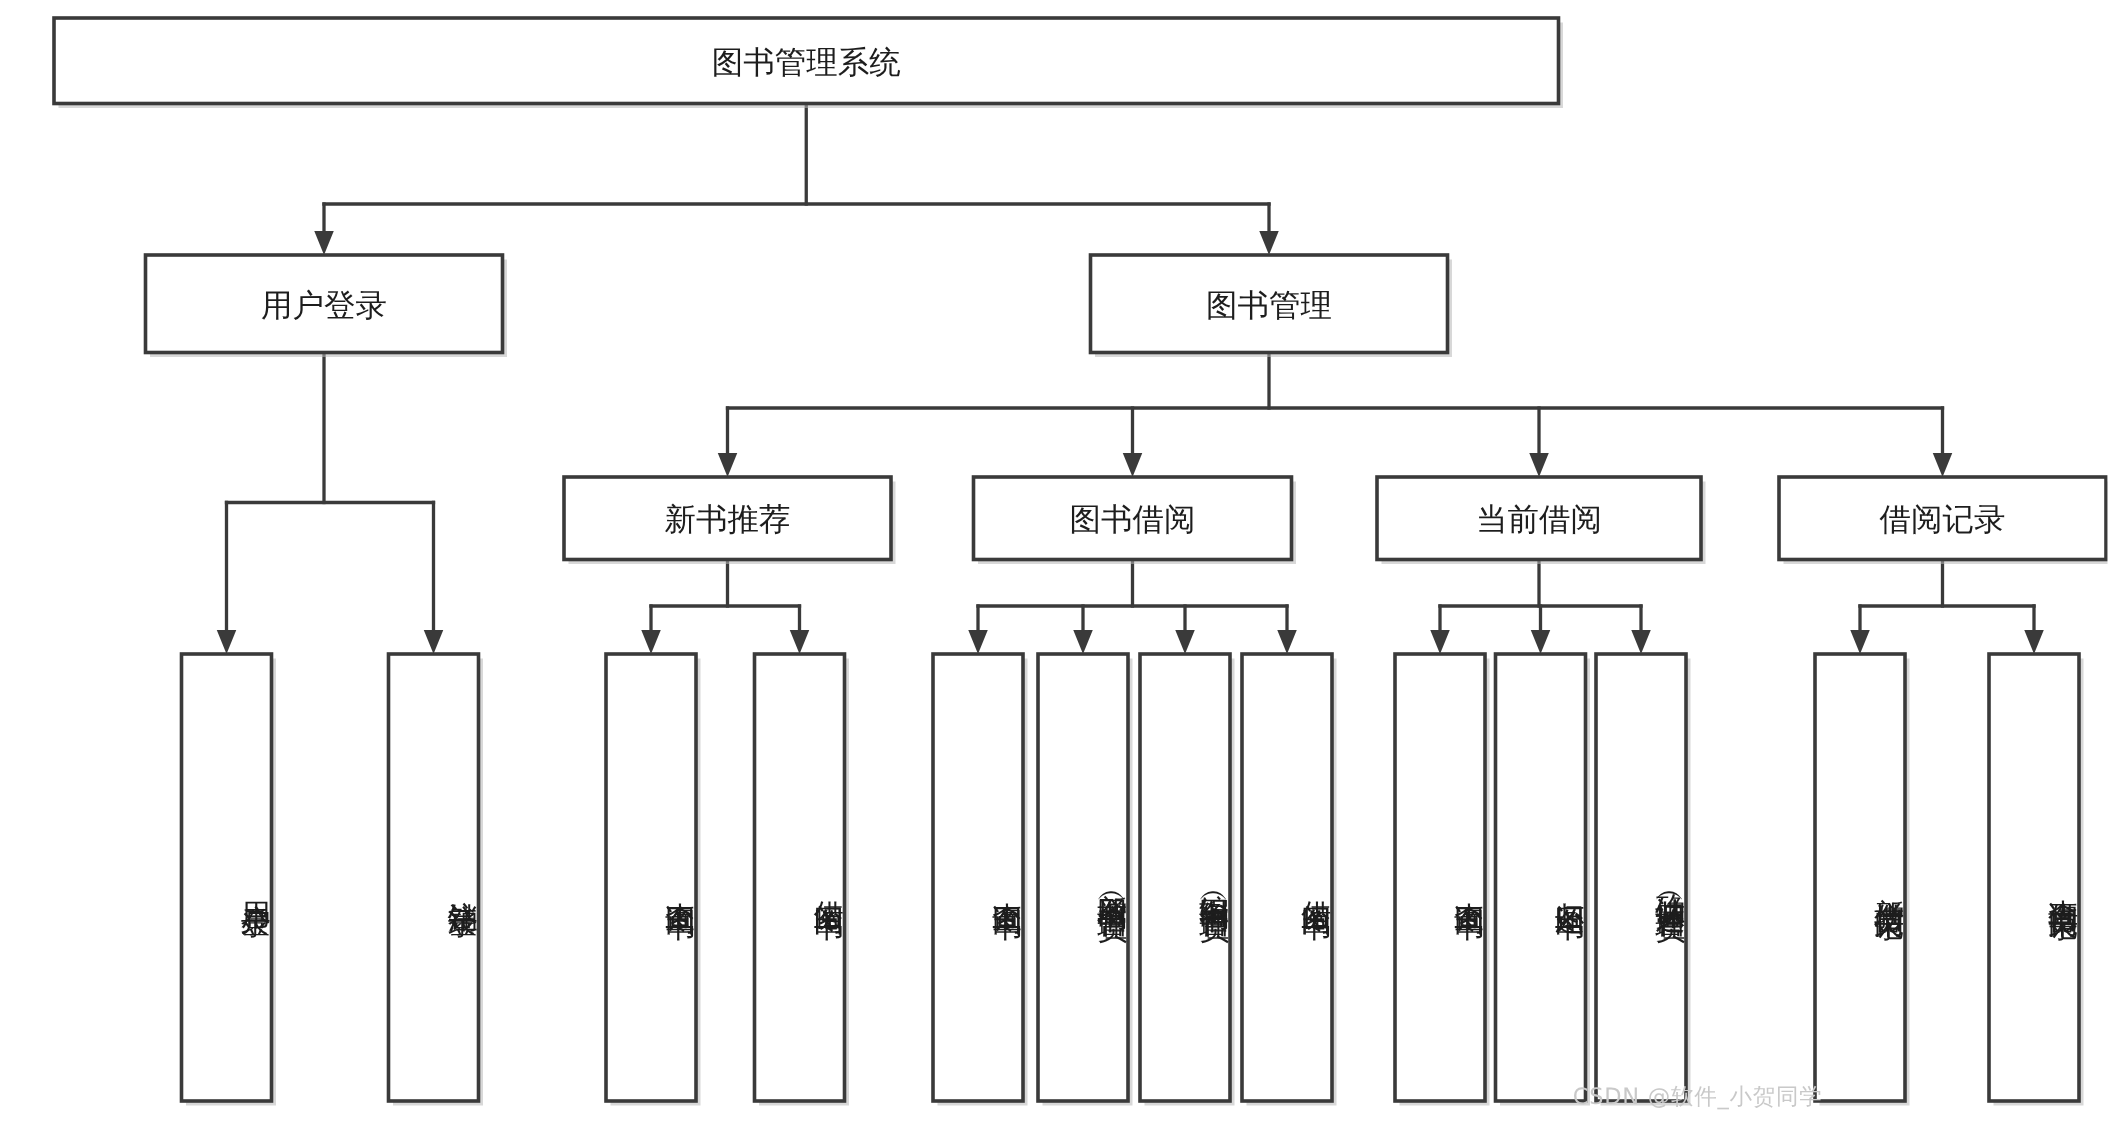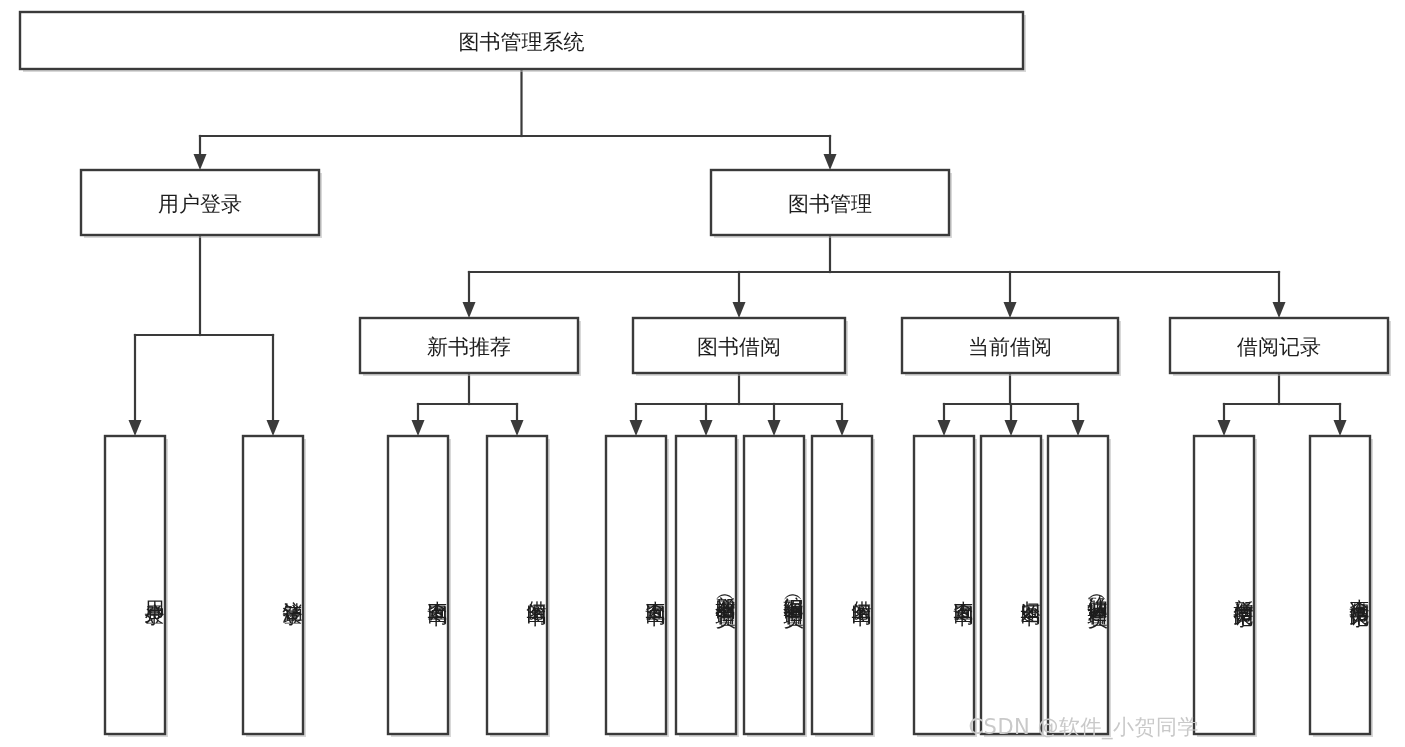--- a/index.html
+++ b/index.html
@@ -9,21 +9,21 @@
   }
   body {
     width: 1405px;
     height: 747px;
     position: relative;
     overflow: hidden;
     font-family: "DejaVu Sans", "Liberation Sans", sans-serif;
   }
   #diagram-root {
     position: absolute;
-    left: 0;
+    left: 16px;
     top: 0;
     width: 1211px;
     height: 747px;
   }
   svg.flow {
     display: block;
     width: 1405px;
     height: 747px;
   }
   .node-rect {
@@ -64,21 +64,21 @@
     align-items: flex-start;
     justify-content: center;
     white-space: nowrap;
     pointer-events: none;
   }
   #watermark {
     position: absolute;
     right: 12px;
     bottom: 6px;
     font-family: "DejaVu Sans", "Liberation Sans", sans-serif;
-    font-size: 21px;
+    font-size: 15px;
     color: #c9c9c9;
     white-space: nowrap;
     letter-spacing: 0.5px;
   }
 </style>
 </head>
 <body>
 
 <div id="diagram-root">
   <svg class="flow" viewBox="0 0 1405 747" xmlns="http://www.w3.org/2000/svg">

